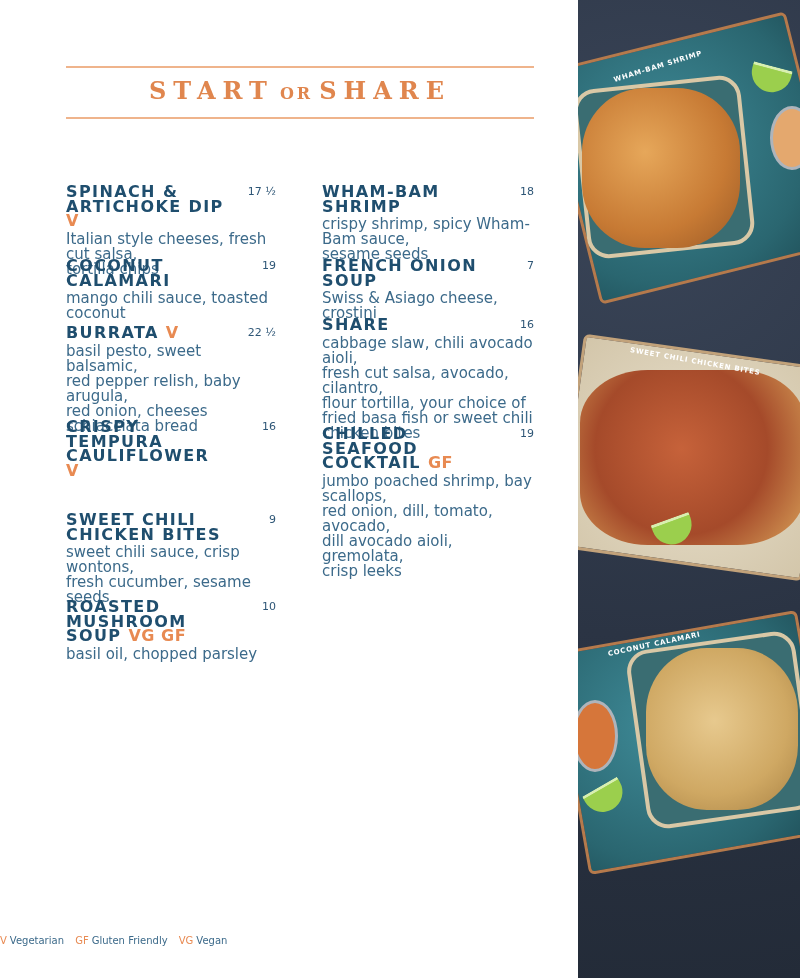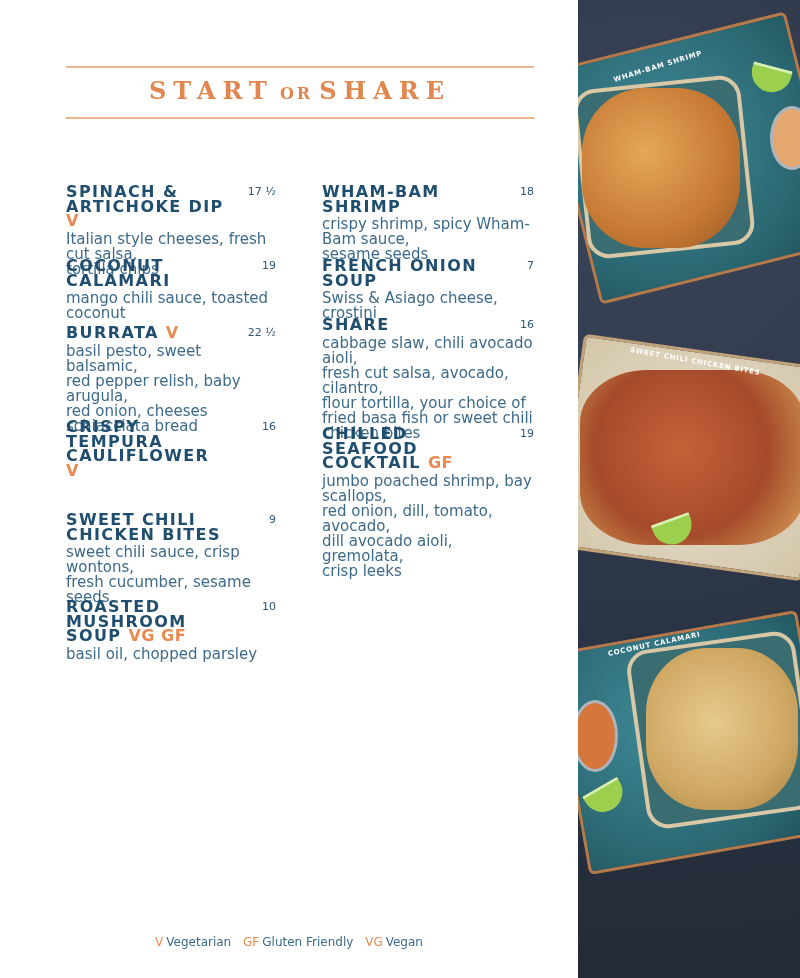--- a/index.html
+++ b/index.html
@@ -33,22 +33,22 @@
       display: block; margin-top: 3px; font-family: "DejaVu Sans", sans-serif;
       font-size: 15px; color: #3c6a8a; line-height: 15px; white-space: pre-line;
     }
 
     .left-col .item { left: 66px; width: 210px; }
     .left-col .item .price { right: 0; }
     .right-col .item { left: 322px; width: 212px; }
     .right-col .item .price { right: 0; }
 
     .legend {
-      position: absolute; left: 0; top: 935px; width: 578px; text-align: center;
-      font-family: "DejaVu Sans", sans-serif; font-size: 12px; color: #3c6a8a;
+      position: absolute; left: 0; top: 935px; width: 578px; text-align: left;
+      font-family: "DejaVu Sans", sans-serif; font-size: 10px; color: #3c6a8a;
     }
     .legend .sym { color: #e88a52; margin-left: 8px; margin-right: 3px; }
     .legend .sym:first-child { margin-left: 0; }
 
     
     .photo-col {
       position: absolute; left: 578px; top: 0; width: 222px; height: 978px;
       background: radial-gradient(circle at 30% 20%, #3a4558 0%, #2b3444 55%, #232b38 100%);
       overflow: hidden;
     }

